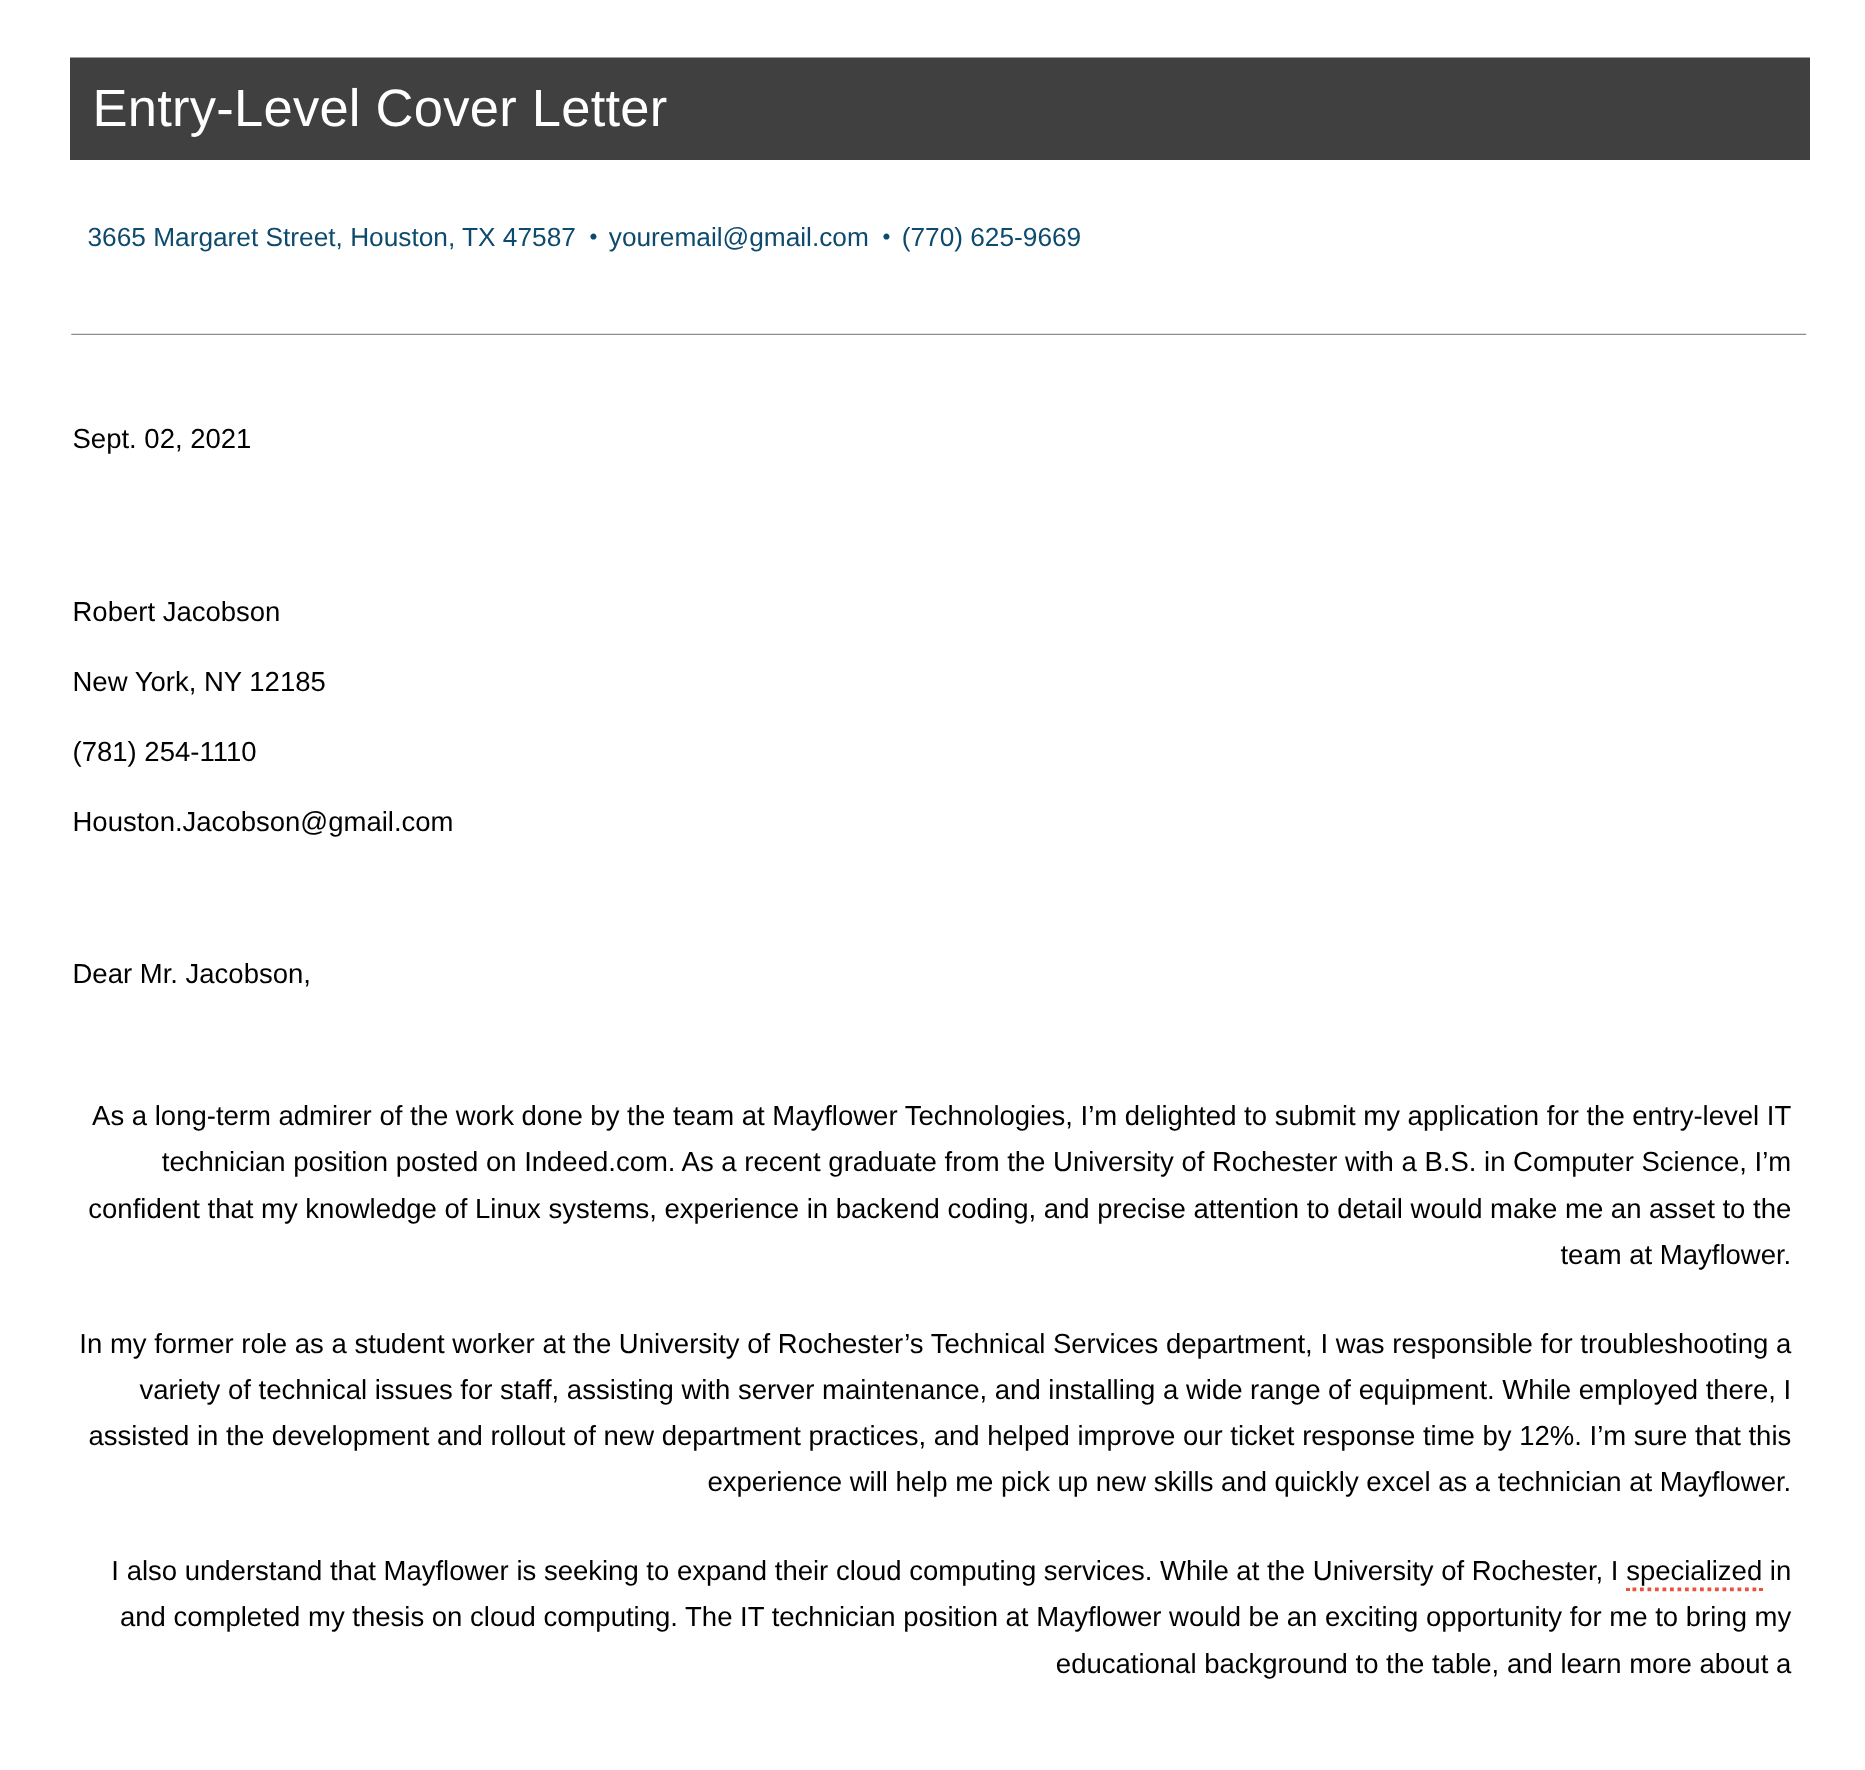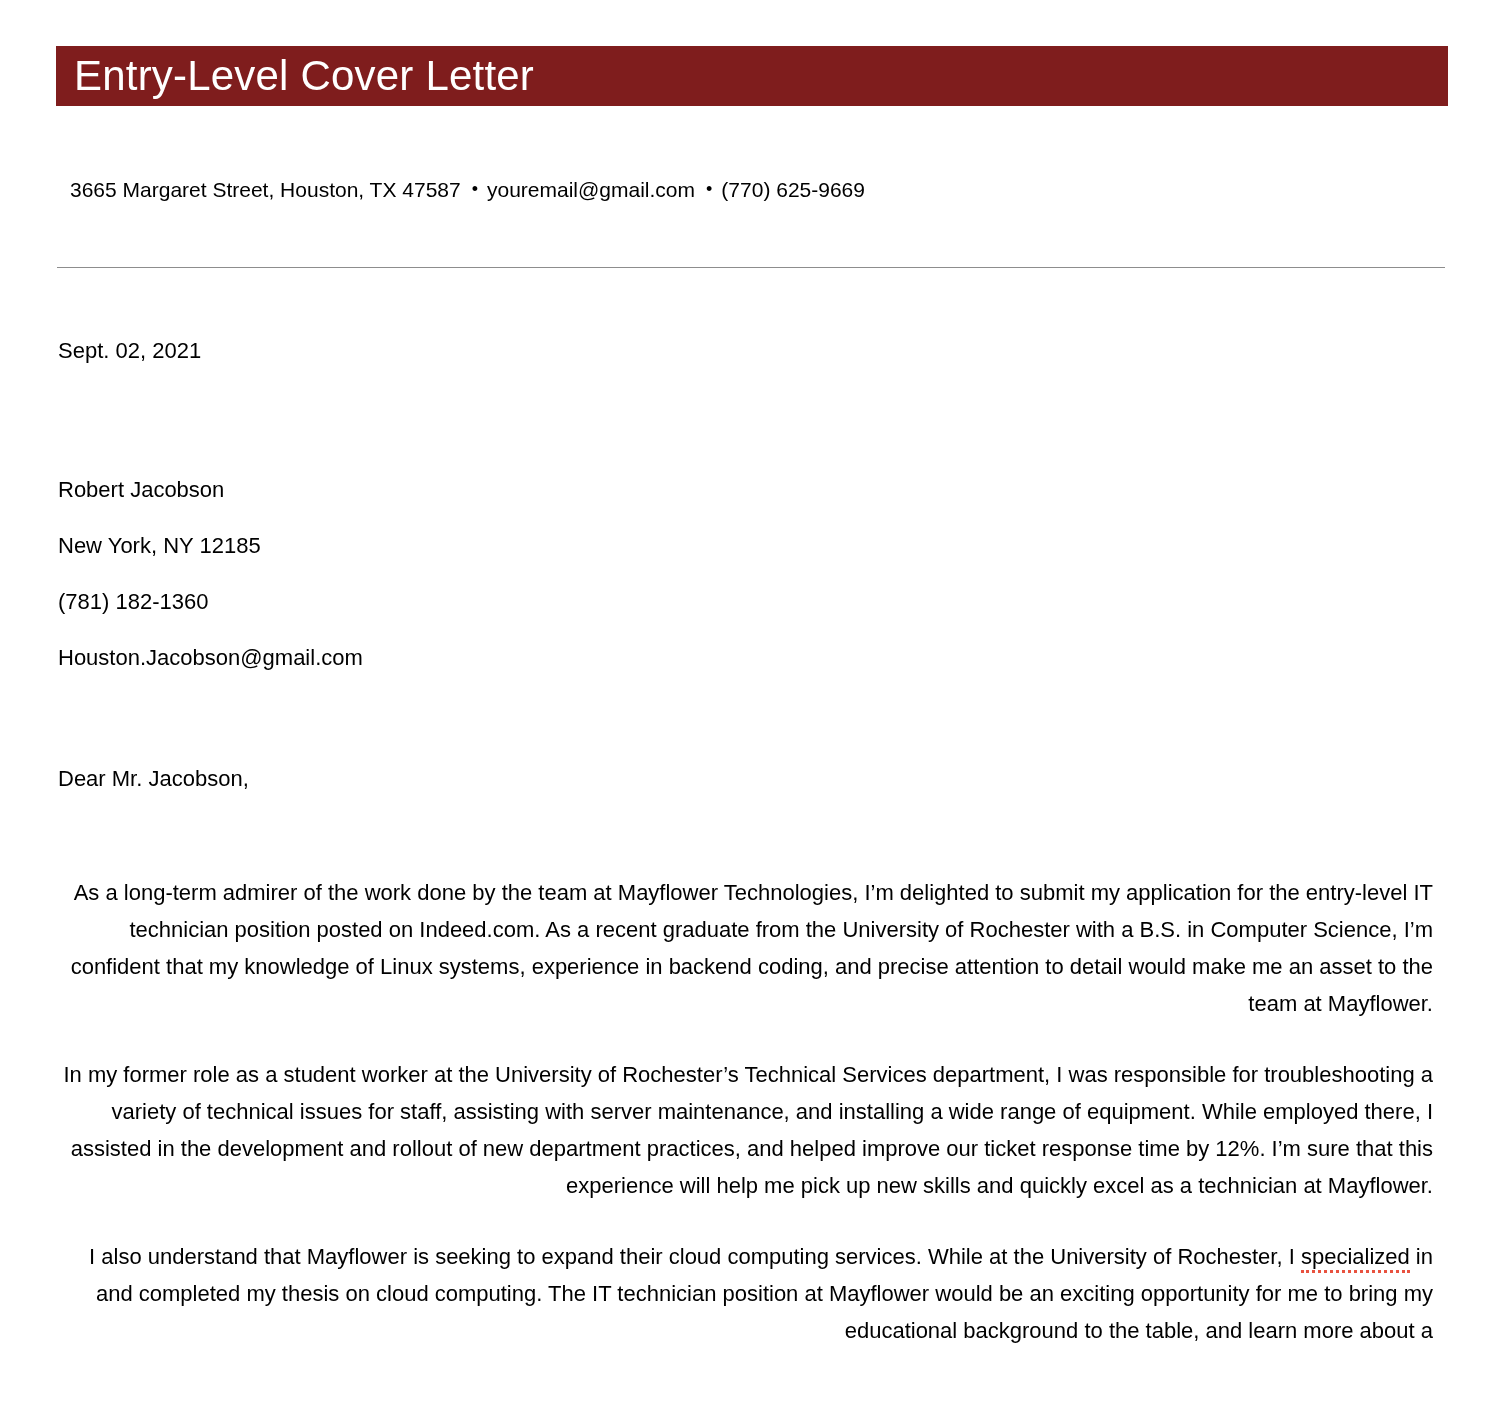--- a/index.html
+++ b/index.html
@@ -24,22 +24,22 @@
     background: #ffffff;
     overflow: hidden;
   }
 
   
   .header-bar {
     position: absolute;
     left: 56px;
     top: 46px;
     width: 1392px;
-    height: 60px;
-    background: #7f1d1d;
+    height: 82px;
+    background: #404040;
     display: flex;
     align-items: center;
     box-sizing: border-box;
     padding-left: 18px;
   }
   .header-title {
     color: #ffffff;
     font-size: 42px;
     font-weight: 400;
     letter-spacing: 0.2px;
@@ -47,21 +47,21 @@
     white-space: nowrap;
   }
 
   
   .contact-line {
     position: absolute;
     left: 70px;
     top: 174px;
     font-size: 21px;
     line-height: 30px;
-    color: #000000;
+    color: #0c4a6e;
     white-space: nowrap;
   }
   .contact-sep {
     display: inline-block;
     padding: 0 9px 0 11px;
     font-size: 18px;
     vertical-align: 2px;
   }
 
   
@@ -131,21 +131,21 @@
 
   <div class="divider"></div>
 
   <div class="letter">
 
     <div class="date-line">Sept. 02, 2021</div>
 
     <div class="recipient">
       <div class="recipient-line">Robert Jacobson</div>
       <div class="recipient-line">New York, NY 12185</div>
-      <div class="recipient-line">(781) 182-1360</div>
+      <div class="recipient-line">(781) 254-1110</div>
       <div class="recipient-line">Houston.Jacobson@gmail.com</div>
     </div>
 
     <div class="salutation">Dear Mr. Jacobson,</div>
 
     <p class="body-paragraph">As a long-term admirer of the work done by the team at Mayflower Technologies, I’m delighted to submit my application for the entry-level IT technician position posted on Indeed.com. As a recent graduate from the University of Rochester with a B.S. in Computer Science, I’m confident that my knowledge of Linux systems, experience in backend coding, and precise attention to detail would make me an asset to the team at Mayflower.</p>
 
     <p class="body-paragraph">In my former role as a student worker at the University of Rochester’s Technical Services department, I was responsible for troubleshooting a variety of technical issues for staff, assisting with server maintenance, and installing a wide range of equipment. While employed there, I assisted in the development and rollout of new department practices, and helped improve our ticket response time by 12%. I’m sure that this experience will help me pick up new skills and quickly excel as a technician at Mayflower.</p>
 
     <p class="body-paragraph"><span>I also understand that Mayflower is seeking to expand their cloud computing services. While at the University of Rochester, I </span><span class="spellcheck">specialized</span><span> in and completed my thesis on cloud computing. The IT technician position at Mayflower would be an exciting opportunity for me to bring my educational background to the table, and learn more about a</span></p>

